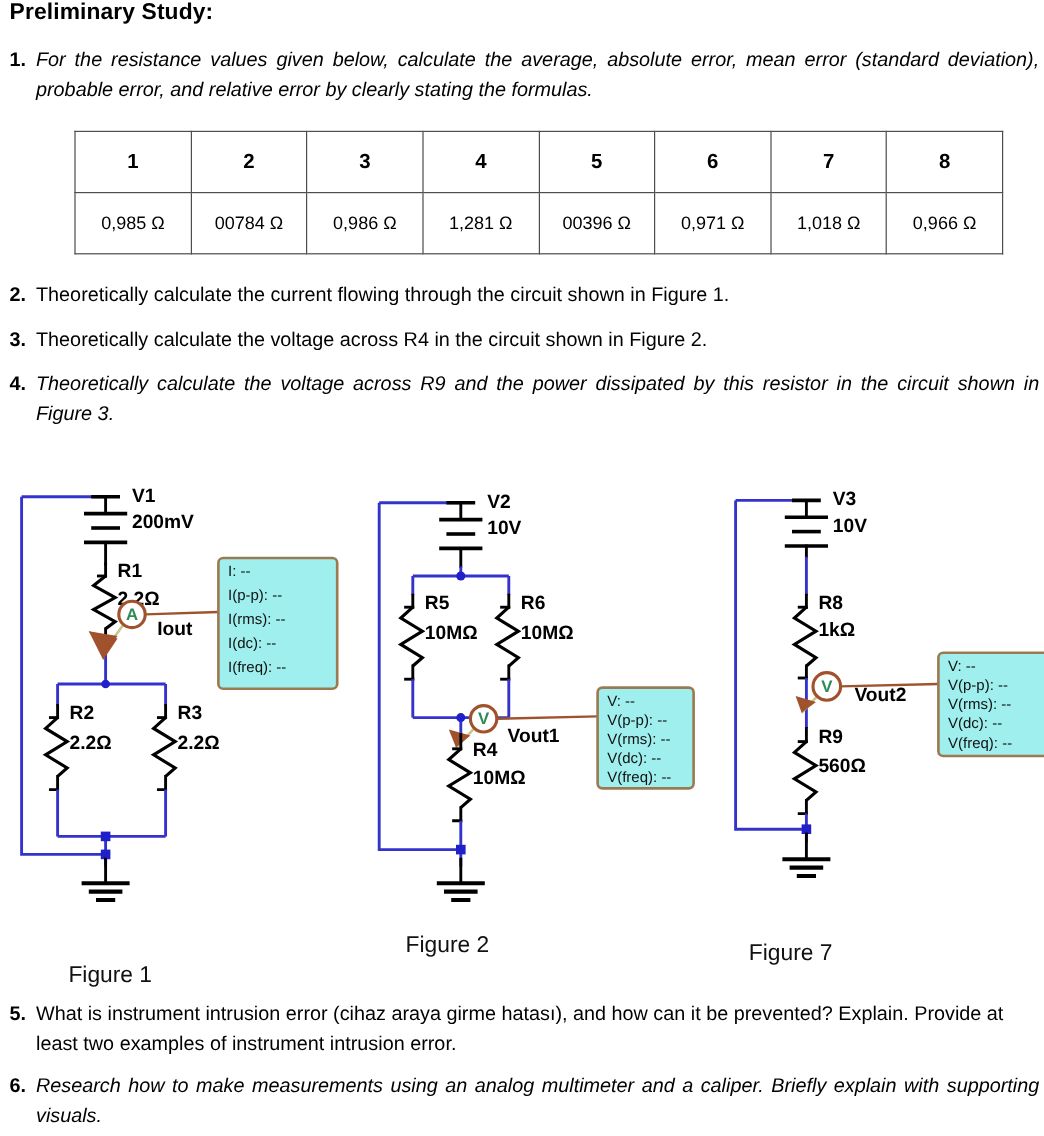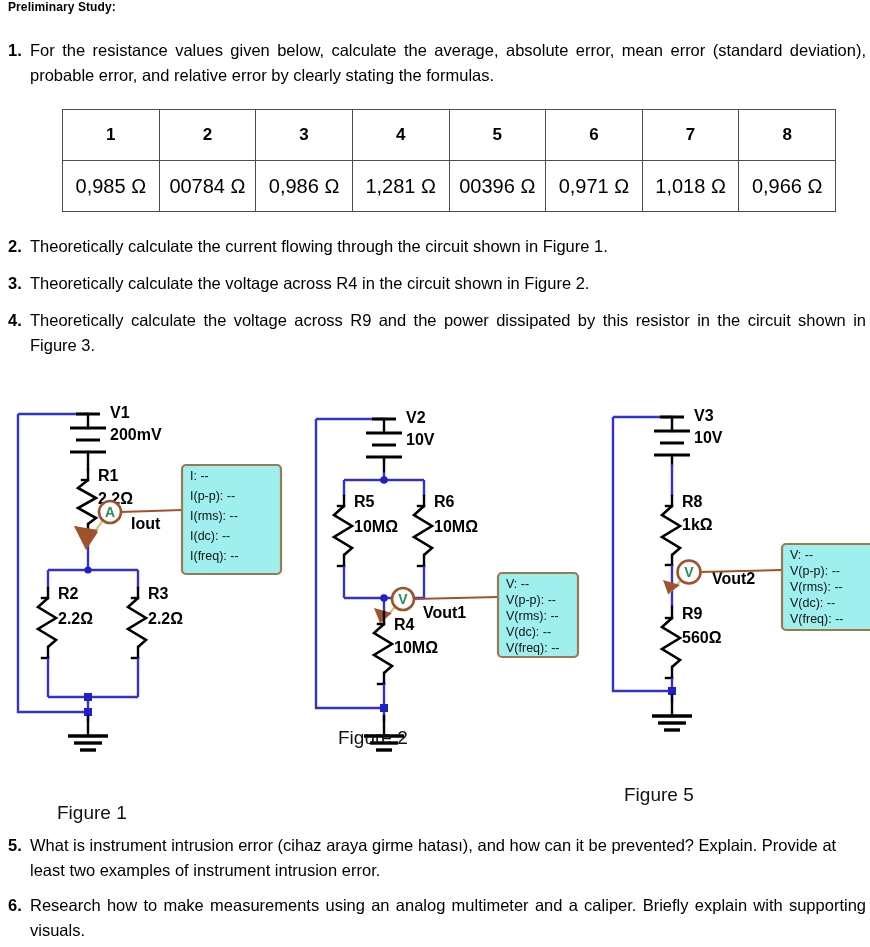--- a/index.html
+++ b/index.html
@@ -15,21 +15,21 @@
     overflow: hidden;
     font-family: "Liberation Sans", sans-serif;
     color: #000000;
   }
 
   
   .doc-title {
     position: absolute;
     left: 8px;
     top: 0px;
-    font-size: 12px;
+    font-size: 19px;
     font-weight: bold;
     letter-spacing: 0.1px;
   }
 
   
   .q {
     position: absolute;
     display: flex;
     font-size: 16.5px;
     line-height: 25px;
@@ -37,42 +37,42 @@
   .q .num {
     width: 30px;
     flex: 0 0 30px;
     font-weight: bold;
     padding-left: 8px;
     box-sizing: border-box;
   }
   .q .body {
     flex: 1 1 auto;
   }
-  .just { text-align: justify; text-align-last: left; }
+  .just { text-align: justify; text-align-last: left; font-style: italic; }
 
   #q1 { left: 0px;  top: 38px;  width: 866px; }
   #q2 { left: 0px;  top: 234px; width: 866px; }
   #q3 { left: 0px;  top: 271px; width: 866px; }
   #q4 { left: 0px;  top: 308px; width: 866px; }
   #q5 { left: 0px;  top: 833px; width: 866px; }
   #q6 { left: 0px;  top: 893px; width: 866px; }
 
   
   .res-table {
     position: absolute;
     left: 62px;
     top: 109px;
     width: 774px;
     border-collapse: collapse;
     table-layout: fixed;
   }
   .res-table td {
     border: 1.3px solid #4d4d4d;
     text-align: center;
-    font-size: 20px;
+    font-size: 15px;
     height: 48px;
     vertical-align: middle;
   }
   .res-table tr.hdr td {
     font-weight: bold;
     font-size: 17px;
   }
 
   
   #figures {
@@ -84,21 +84,21 @@
   }
   #figures svg { display: block; }
 
   .fig-caption {
     position: absolute;
     font-size: 19px;
     color: #111;
     white-space: nowrap;
   }
   #cap1 { left: 57px;  top: 802px; text-align: right; }
-  #cap2 { left: 338px; top: 727px; }
+  #cap2 { left: 338px; top: 777px; }
   #cap3 { left: 624px; top: 784px; }
 </style>
 </head>
 <body>
 
 <div class="doc-title">Preliminary Study:</div>
 
 <div class="q" id="q1">
   <span class="num">1.</span>
   <span class="body just">For the resistance values given below, calculate the average, absolute error, mean error (standard deviation), probable error, and relative error by clearly stating the formulas.</span>
@@ -402,21 +402,21 @@
       <line class="gnd" x1="652" y1="324" x2="692" y2="324"></line>
       <line class="gnd" x1="658" y1="331" x2="686" y2="331"></line>
       <line class="gnd" x1="664" y1="338" x2="680" y2="338"></line>
     </g>
   </g>
 </svg>
 </div>
 
 <div class="fig-caption" id="cap1">Figure 1</div>
 <div class="fig-caption" id="cap2">Figure 2</div>
-<div class="fig-caption" id="cap3">Figure 5</div>
+<div class="fig-caption" id="cap3">Figure 7</div>
 
 <div class="q" id="q5">
   <span class="num">5.</span>
   <span class="body">What is instrument intrusion error (cihaz araya girme hatası), and how can it be prevented? Explain. Provide at least two examples of instrument intrusion error.</span>
 </div>
 <div class="q" id="q6">
   <span class="num">6.</span>
   <span class="body just">Research how to make measurements using an analog multimeter and a caliper. Briefly explain with supporting visuals.</span>
 </div>
 

